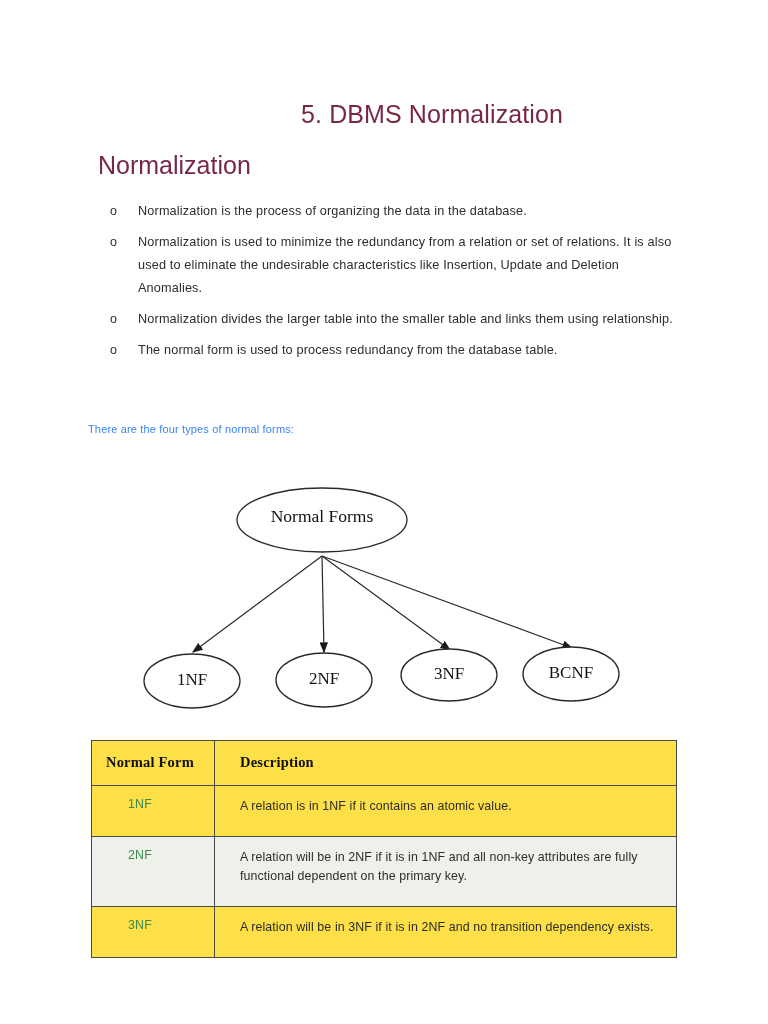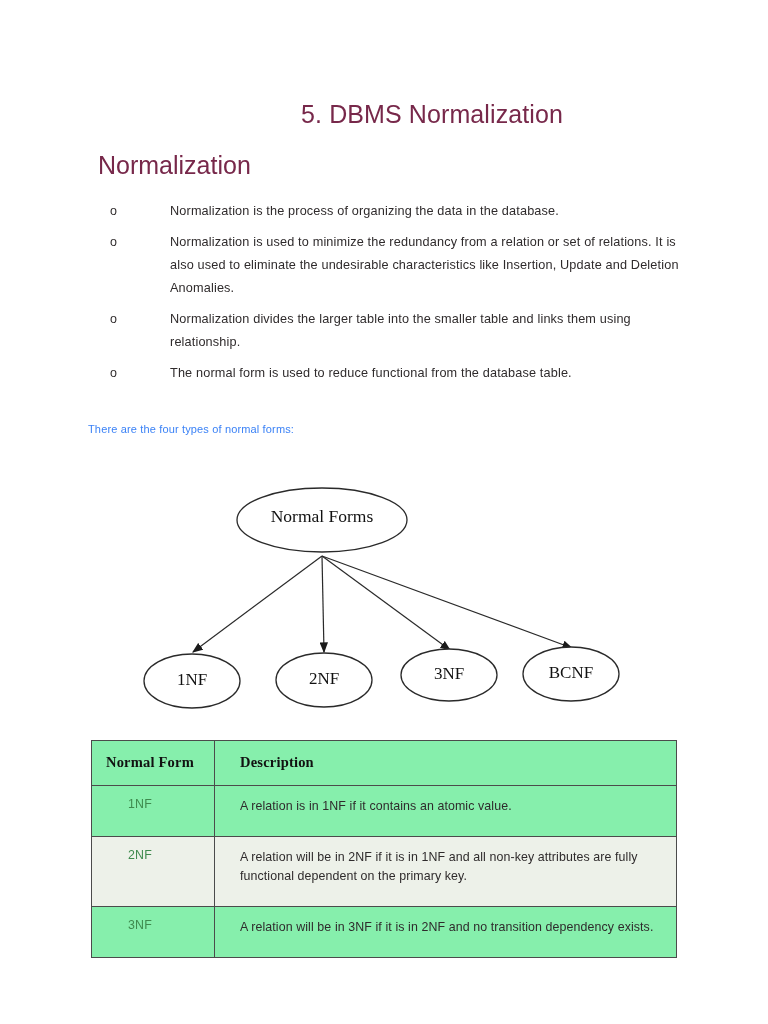--- a/index.html
+++ b/index.html
@@ -75,21 +75,20 @@
     font-size: 12.5px;
     line-height: 23px;
     color: #2f2b2c;
   }
   .bullet-text {
     flex: 1 1 auto;
     font-size: 12.7px;
     line-height: 23px;
     color: #2f2b2c;
     letter-spacing: 0.15px;
-    margin-left: 32px;
   }
 
   .intro-line {
     position: absolute;
     left: 88px;
     top: 418px;
     font-size: 11px;
     line-height: 22px;
     color: #3b82f6;
     letter-spacing: 0.15px;
@@ -120,21 +119,21 @@
     position: absolute;
     left: 91px;
     top: 740px;
     width: 586px;
     border-collapse: collapse;
     table-layout: fixed;
   }
   .nf-table td, .nf-table th {
     border: 1px solid #4b4b4b;
     vertical-align: top;
-    background: #86efac;
+    background: #fde047;
   }
   .nf-table th {
     font-family: "Liberation Serif", serif;
     font-weight: 700;
     font-size: 14.5px;
     text-align: left;
     color: #111111;
     padding: 13px 0 14px 14px;
     letter-spacing: 0.2px;
   }
@@ -178,21 +177,21 @@
     <div class="bullet-row">
       <span class="bullet-mark">o</span>
       <span class="bullet-text">Normalization is used to minimize the redundancy from a relation or set of relations. It is also used to eliminate the undesirable characteristics like Insertion, Update and Deletion Anomalies.</span>
     </div>
     <div class="bullet-row">
       <span class="bullet-mark">o</span>
       <span class="bullet-text">Normalization divides the larger table into the smaller table and links them using relationship.</span>
     </div>
     <div class="bullet-row">
       <span class="bullet-mark">o</span>
-      <span class="bullet-text">The normal form is used to reduce functional from the database table.</span>
+      <span class="bullet-text">The normal form is used to process redundancy from the database table.</span>
     </div>
   </div>
 
 
   <div class="intro-line">There are the four types of normal forms:</div>
 
   <div class="diagram">
     <svg width="530" height="240" viewBox="0 0 530 240" xmlns="http://www.w3.org/2000/svg">
       <defs>
         <marker id="arrowhead" markerWidth="9" markerHeight="7" refX="8" refY="3.5" orient="auto">

